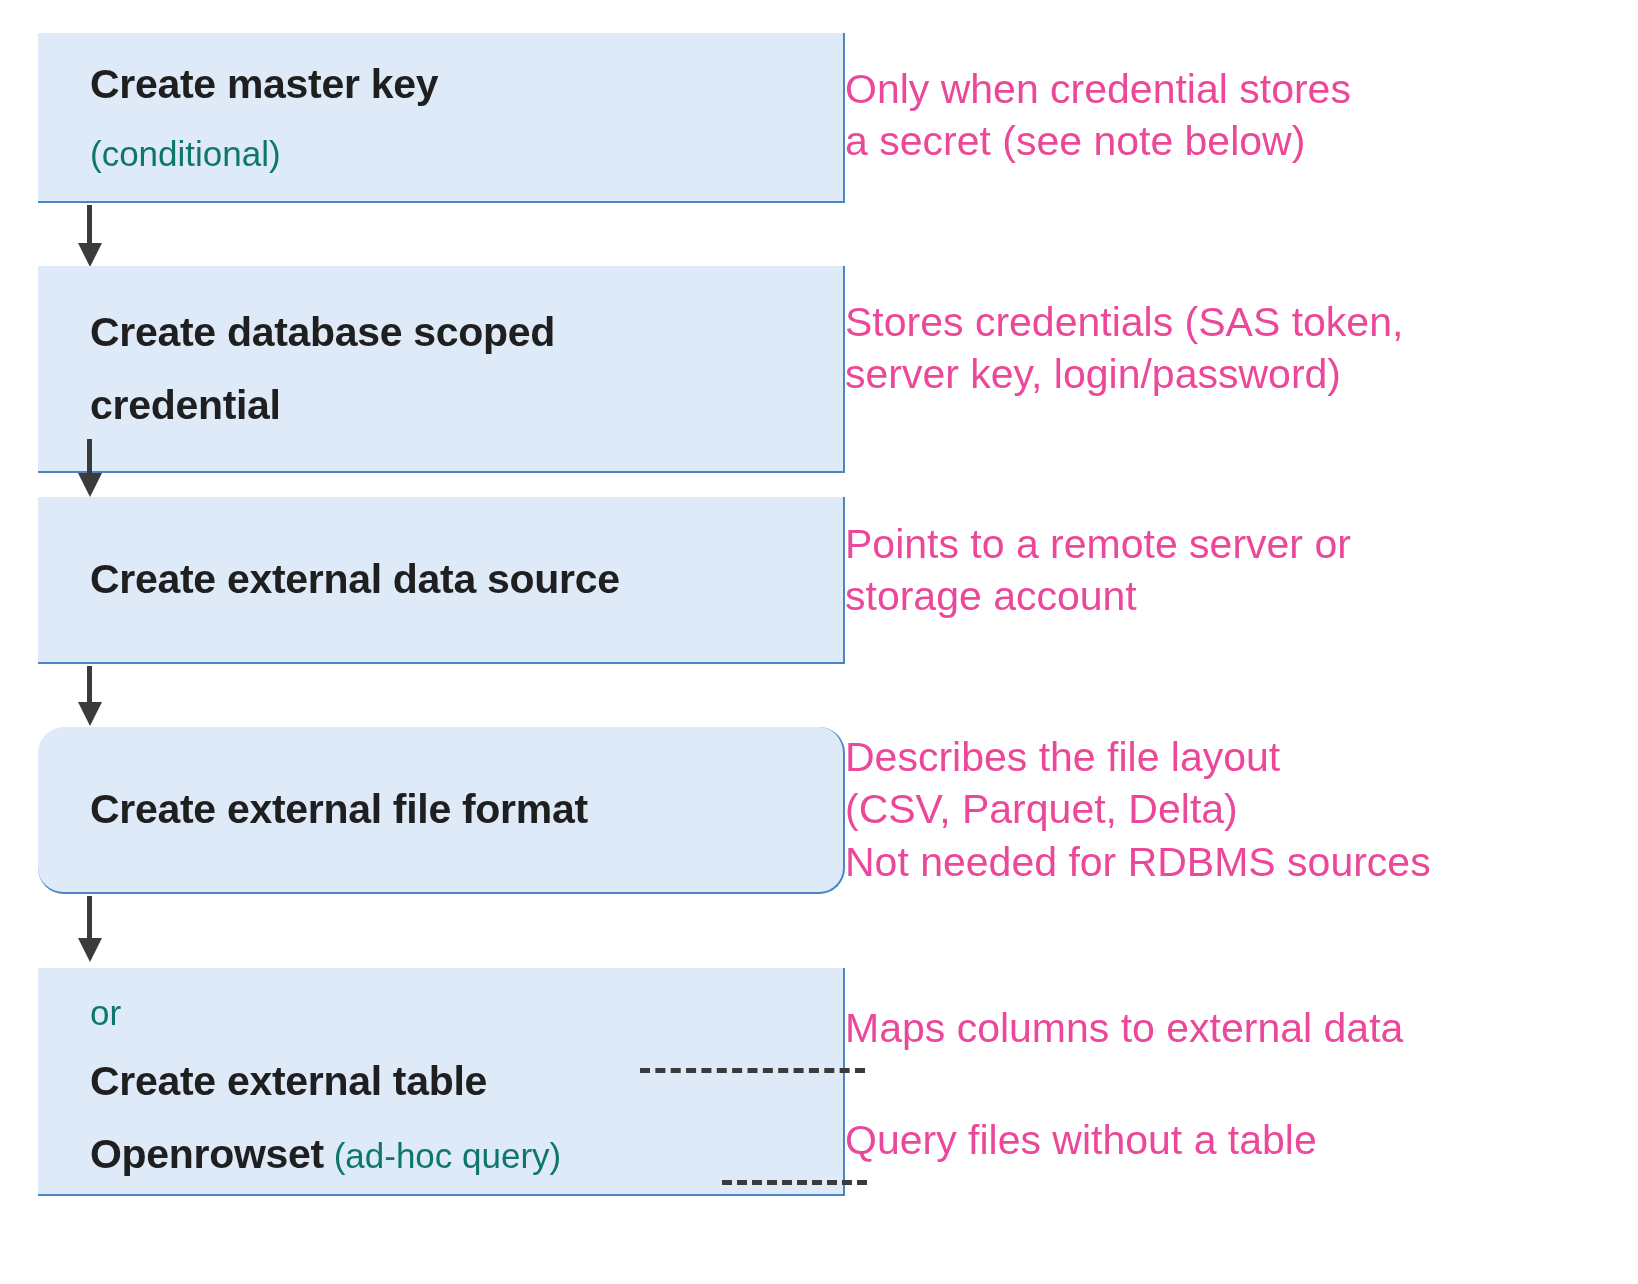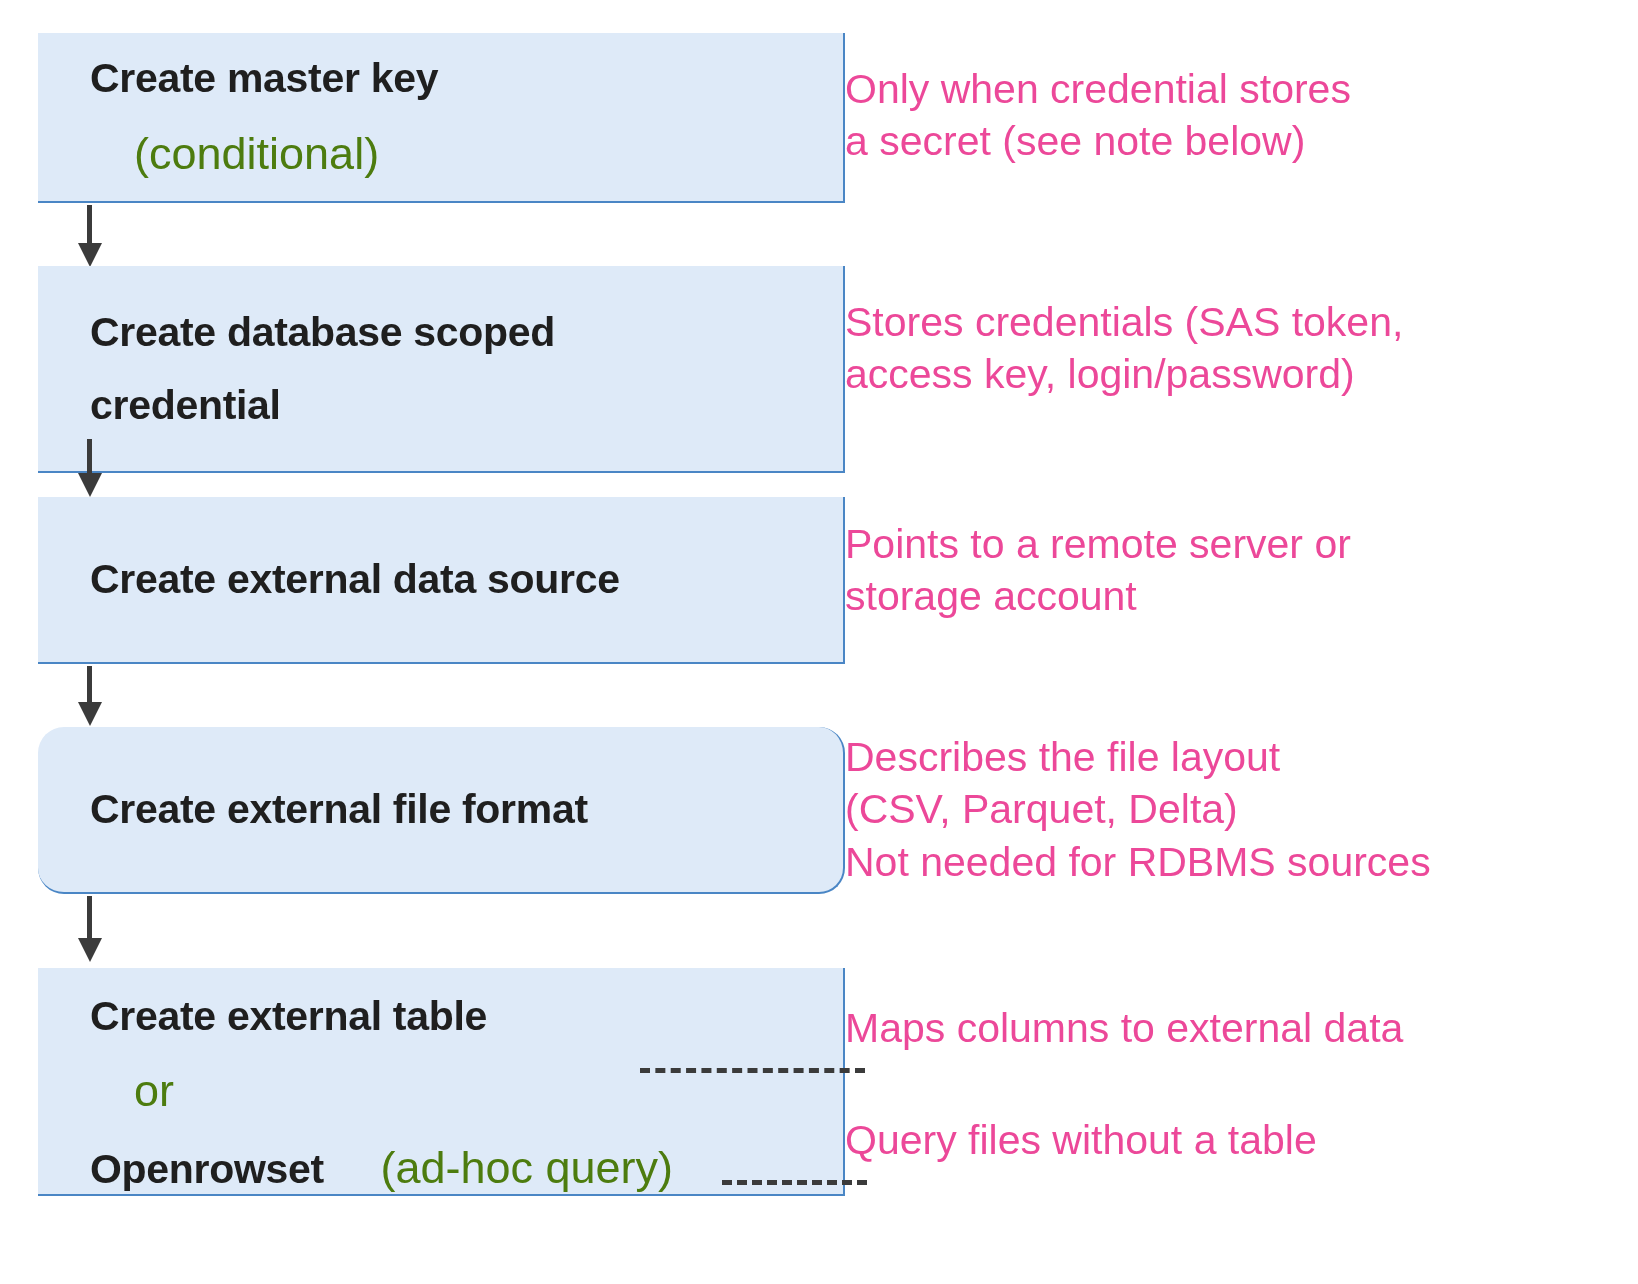--- a/index.html
+++ b/index.html
@@ -39,23 +39,22 @@
     white-space: nowrap;
   }
   .flow-box .ttl {
     font-weight: bold;
     font-size: 41px;
     letter-spacing: -0.3px;
     color: #1f1f1f;
   }
   .flow-box .sub {
     font-weight: normal;
-    font-size: 45px;
-    color: #4d7c0f;
-    margin-left: 44px;
+    font-size: 35px;
+    color: #0f766e;
   }
 
   
   .arrow {
     position: absolute;
     left: 78px;
     width: 24px;
   }
   .arrow .stem {
     position: absolute;
@@ -110,21 +109,21 @@
     <div class="stem" style="height:40px;"></div>
     <div class="head" style="top:38px;"></div>
   </div>
 
   <div class="flow-box" style="top:266px; height:207px;">
     <div class="line ttl">Create database scoped</div>
     <div class="line ttl">credential</div>
   </div>
   <div class="note" style="top:296px;">
     <span class="nline">Stores credentials (SAS token,</span>
-    <span class="nline">access key, login/password)</span>
+    <span class="nline">server key, login/password)</span>
   </div>
 
   <div class="arrow" style="top:439px; height:58px;">
     <div class="stem" style="height:36px;"></div>
     <div class="head" style="top:34px;"></div>
   </div>
 
   <div class="flow-box" style="top:497px; height:167px;">
     <div class="line ttl">Create external data source</div>
   </div>
@@ -146,22 +145,22 @@
     <span class="nline">(CSV, Parquet, Delta)</span>
     <span class="nline">Not needed for RDBMS sources</span>
   </div>
 
   <div class="arrow" style="top:896px; height:68px;">
     <div class="stem" style="height:46px;"></div>
     <div class="head" style="top:42px;"></div>
   </div>
 
   <div class="flow-box" style="top:968px; height:228px; justify-content:flex-start; padding-top:24px;">
+    <div class="line sub">or</div>
     <div class="line ttl">Create external table</div>
-    <div class="line sub">or</div>
     <div class="line">
       <span class="ttl">Openrowset</span><span class="sub"> (ad-hoc query)</span>
     </div>
   </div>
 
   <div class="dash" style="left:640px; top:1068px; width:225px;"></div>
   <div class="note" style="top:1002px;">
     <span class="nline">Maps columns to external data</span>
   </div>
 

